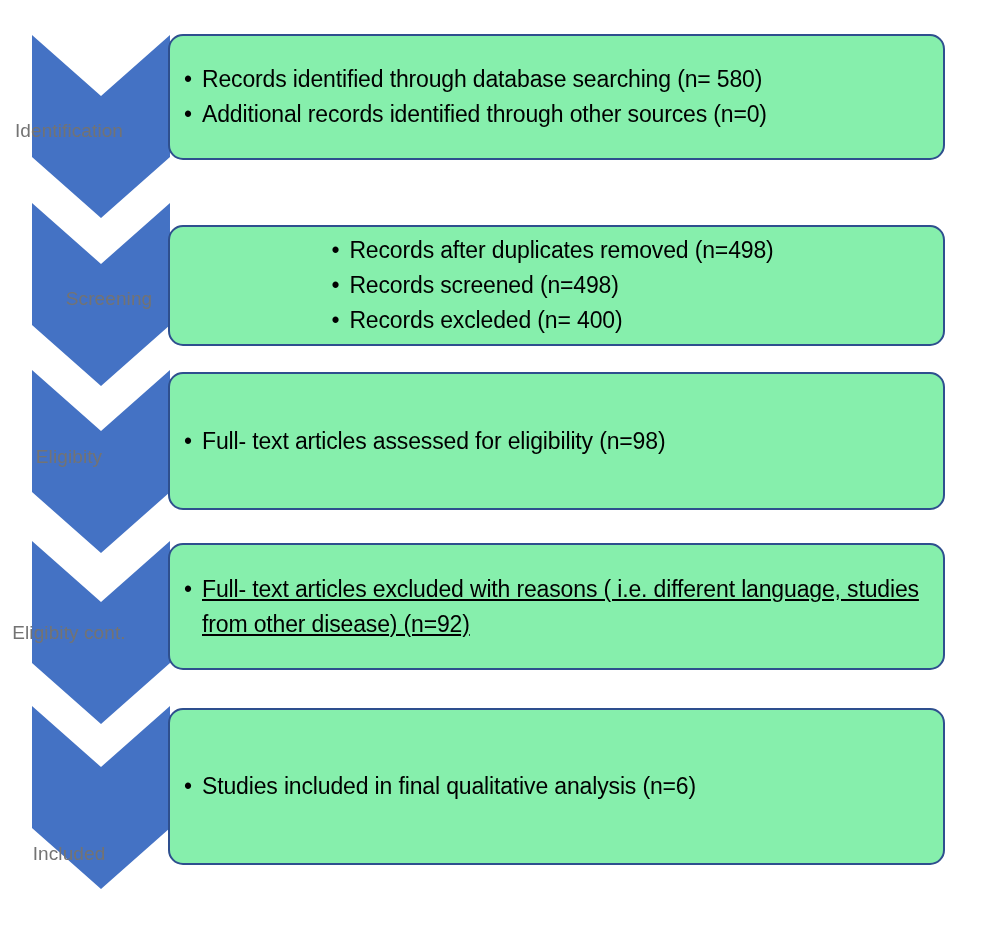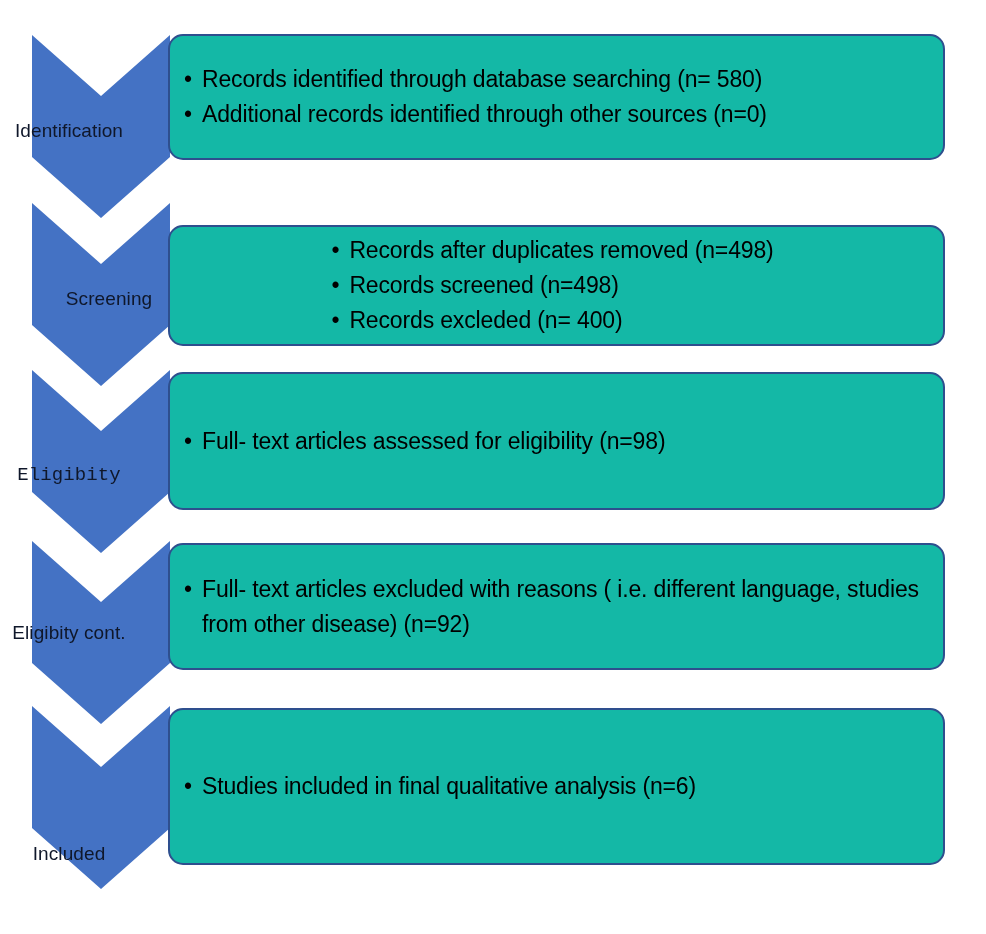--- a/index.html
+++ b/index.html
@@ -28,36 +28,36 @@
   .chevron svg {
     display: block;
     width: 100%;
     height: 100%;
   }
   .chevron-label {
     position: absolute;
     left: 0;
     width: 138px;
     text-align: center;
-    color: #0f172a;
+    color: #737373;
     font-family: "Liberation Sans", sans-serif;
     font-size: 19px;
     line-height: 22px;
     letter-spacing: 0.1px;
     white-space: nowrap;
     pointer-events: none;
   }
 
   
   .box {
     position: absolute;
     left: 168px;
     width: 777px;
     box-sizing: border-box;
-    background: #14b8a6;
+    background: #86efac;
     border: 2px solid #2e4f8e;
     border-radius: 15px;
     display: flex;
     flex-direction: column;
     justify-content: center;
   }
   .box-inner {
     padding: 0 22px 0 14px;
   }
   .bullet-line {
@@ -111,36 +111,36 @@
       <span class="bullet-line">Records screened (n=498)</span>
       <span class="bullet-line">Records excleded (n= 400)</span>
     </div>
   </div>
 
   <div class="chevron" style="top:370px; height:183px;">
     <svg viewBox="0 0 138 183" preserveAspectRatio="none" aria-hidden="true">
       <polygon points="0,0 69,61 138,0 138,122 69,183 0,122" fill="#4472c4"></polygon>
     </svg>
   </div>
-  <div class="chevron-label" style="top:464px;font-family:Liberation Mono, monospace;">Eligibity</div>
+  <div class="chevron-label" style="top:446px;">Eligibity</div>
 
   <div class="box" style="top:372px; height:138px;">
     <div class="box-inner">
       <span class="bullet-line">Full- text articles assessed for eligibility (n=98)</span>
     </div>
   </div>
 
   <div class="chevron" style="top:541px; height:183px;">
     <svg viewBox="0 0 138 183" preserveAspectRatio="none" aria-hidden="true">
       <polygon points="0,0 69,61 138,0 138,122 69,183 0,122" fill="#4472c4"></polygon>
     </svg>
   </div>
   <div class="chevron-label" style="top:622px;">Eligibity cont.</div>
 
-  <div class="box" style="top:543px; height:127px;">
+  <div class="box" style="top:543px; height:127px;text-decoration:underline;">
     <div class="box-inner">
       <span class="bullet-line">Full- text articles excluded with reasons ( i.e. different language, studies from other disease) (n=92)</span>
     </div>
   </div>
 
   <div class="chevron" style="top:706px; height:183px;">
     <svg viewBox="0 0 138 183" preserveAspectRatio="none" aria-hidden="true">
       <polygon points="0,0 69,61 138,0 138,122 69,183 0,122" fill="#4472c4"></polygon>
     </svg>
   </div>

